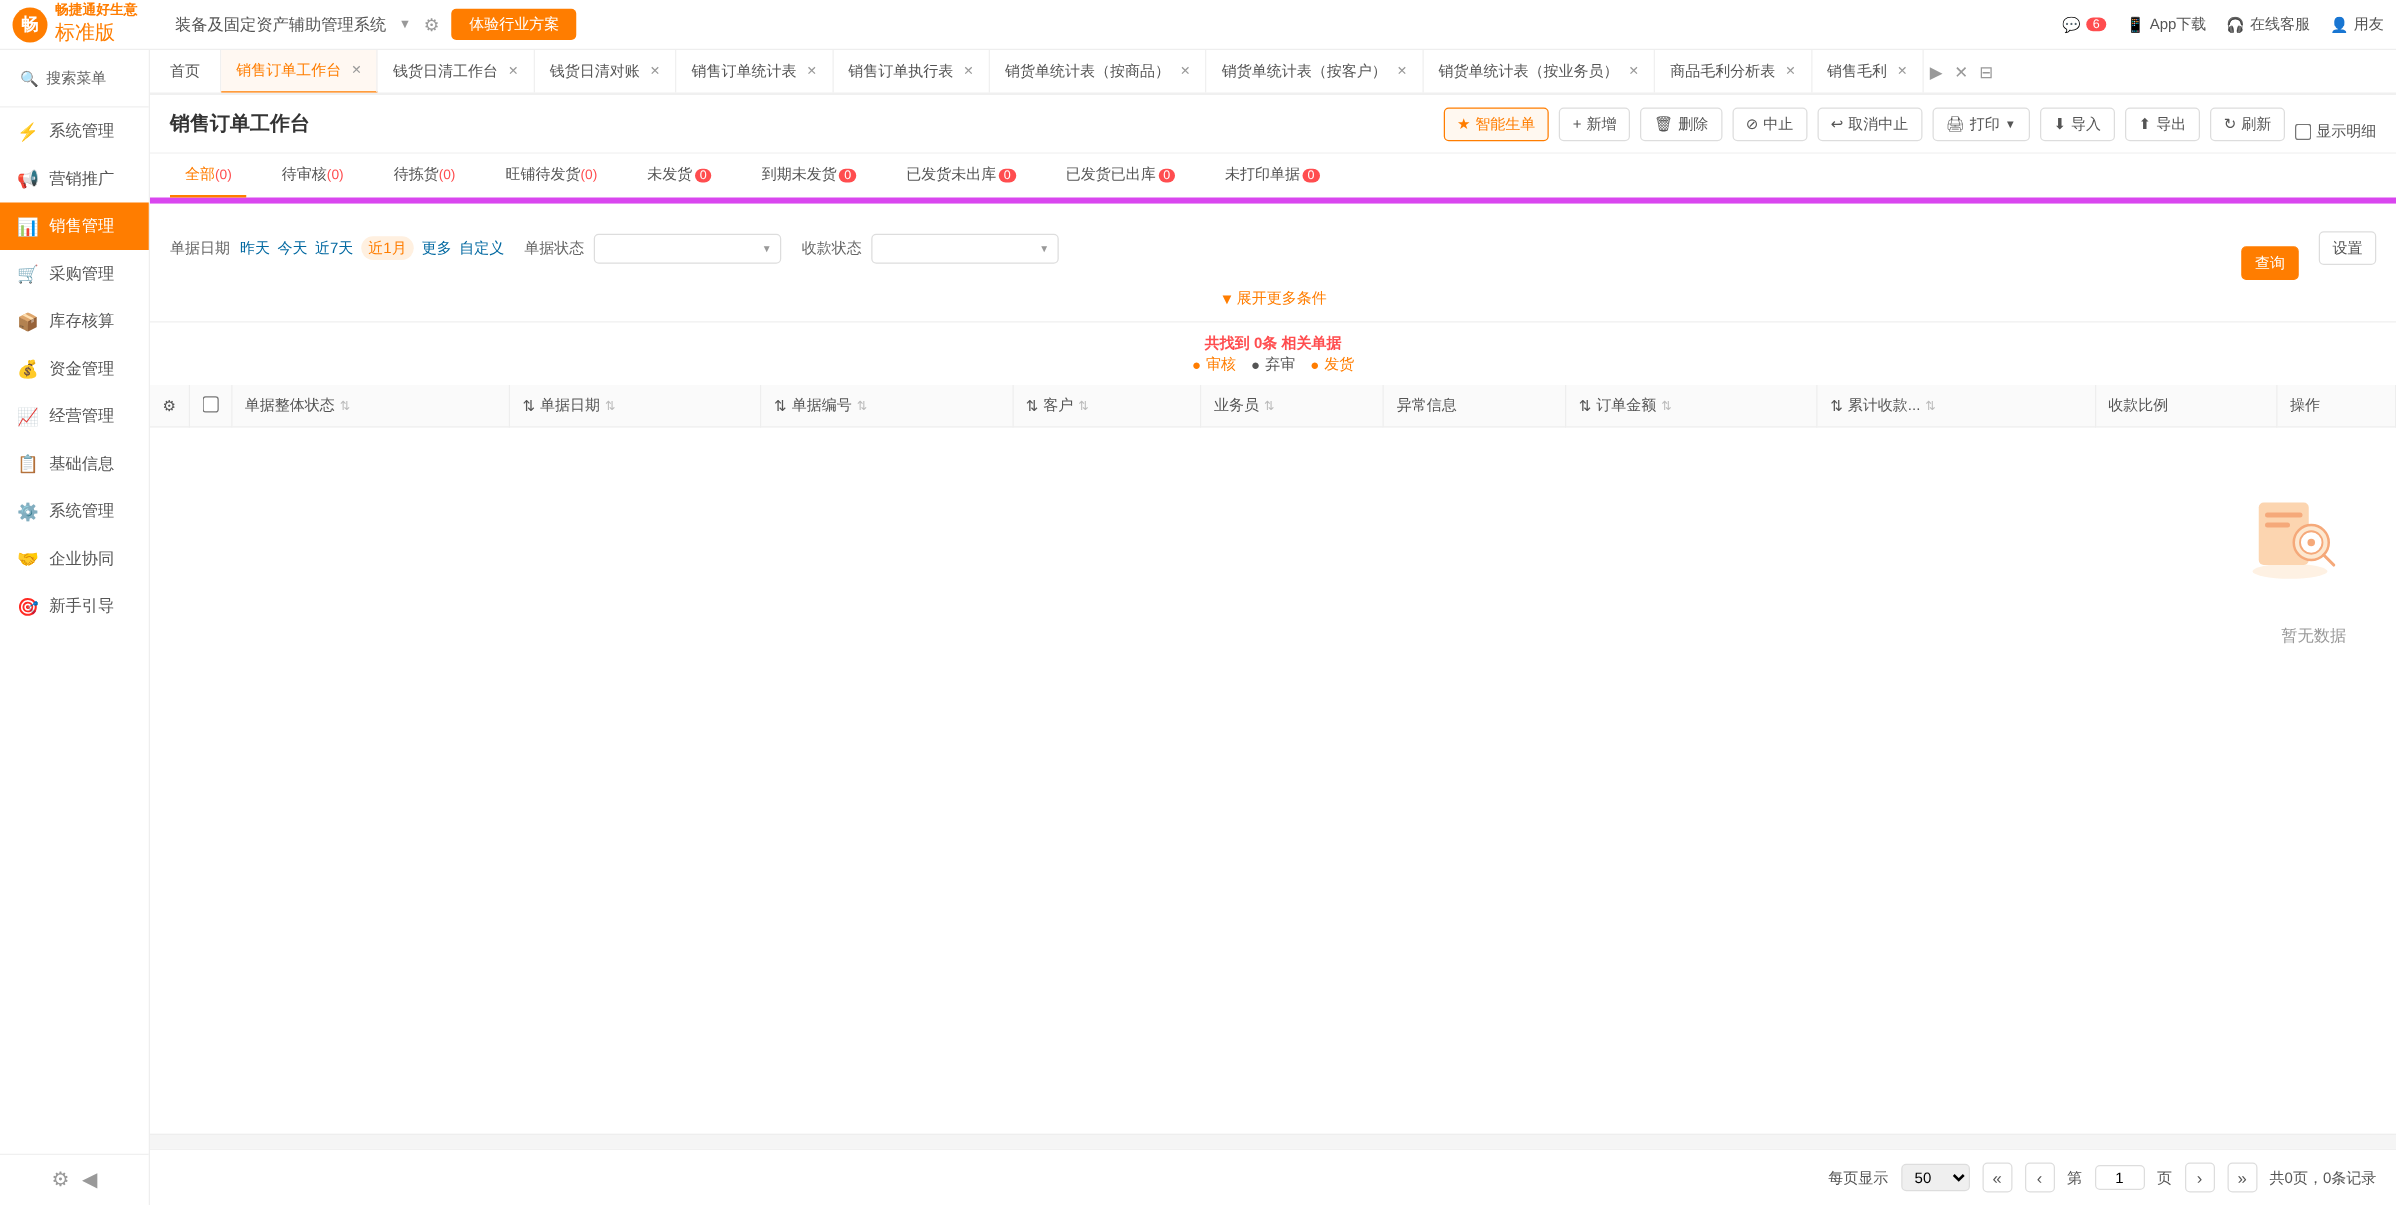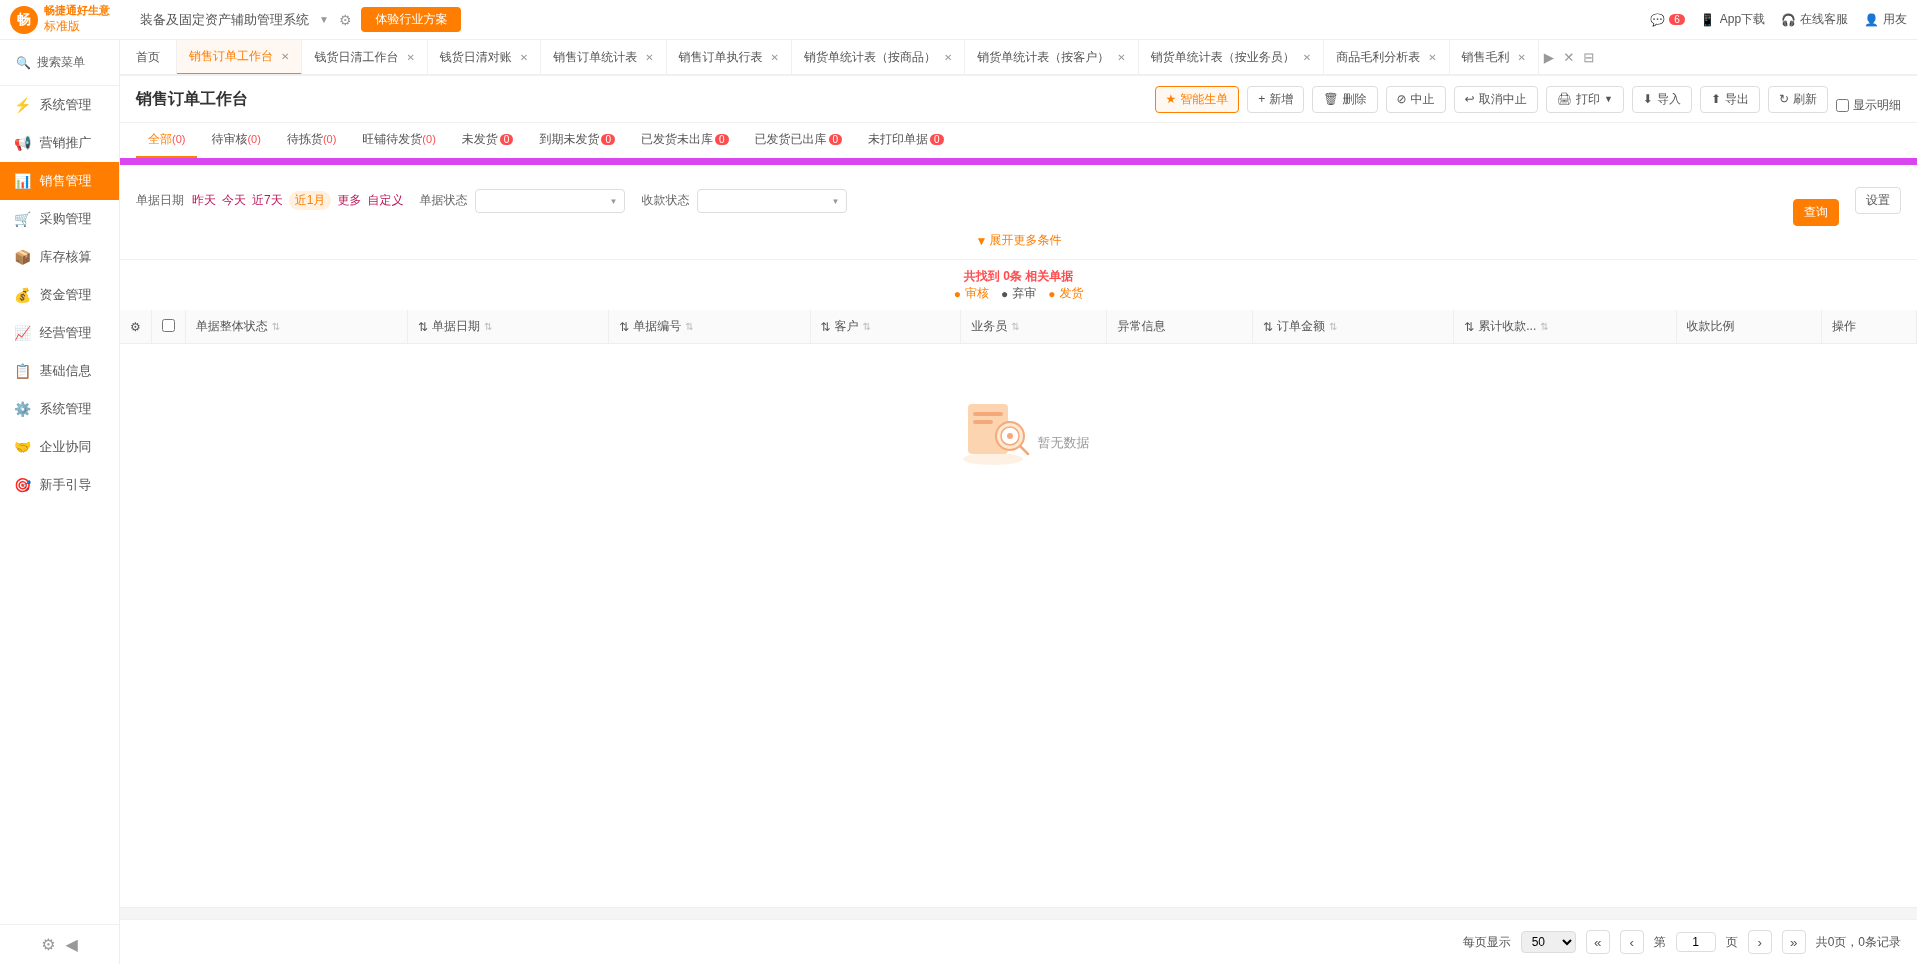--- a/index.html
+++ b/index.html
@@ -42,33 +42,33 @@
     
     .page-toolbar { padding: 8px 16px; display: flex; align-items: center; justify-content: space-between; border-bottom: 1px solid #f0f0f0; background: #fff; }
     .page-title { font-size: 16px; font-weight: bold; color: #333; }
     .toolbar-actions { display: flex; align-items: center; gap: 8px; }
     .toolbar-btn { display: flex; align-items: center; gap: 4px; background: none; border: 1px solid #ddd; border-radius: 4px; padding: 4px 10px; font-size: 12px; cursor: pointer; color: #555; }
     .toolbar-btn.smart { background: #fff8f0; border-color: #ff7d00; color: #ff7d00; }
     .toolbar-btn.orange { background: #ff7d00; color: white; border-color: #ff7d00; margin-top: 24px; }
     .checkbox-label { font-size: 12px; color: #555; display: flex; align-items: center; gap: 4px; margin-top: 13px; }
 
     
-    .sub-tabs { display: flex; padding: 0 16px; border-bottom: 7px solid #d946ef; background: #fff; gap: 2px; }
+    .sub-tabs { display: flex; padding: 0 16px; border-bottom: 5px solid #d946ef; background: #fff; gap: 16px; }
     .sub-tab { padding: 8px 12px; cursor: pointer; font-size: 12px; color: #555; border-bottom: 2px solid transparent; white-space: nowrap; }
     .sub-tab.active { color: #ff7d00; border-bottom-color: #ff7d00; }
     .sub-tab .badge-count { color: #ff4d4f; font-size: 11px; }
     .sub-tab .badge-orange { background: #ff4d4f; color: white; border-radius: 10px; padding: 0 4px; font-size: 10px; margin-left: 2px; }
 
     
     .filter-area { padding: 10px 16px; background: #fff; border-bottom: 1px solid #f0f0f0; }
     .filter-row { display: flex; align-items: center; gap: 16px; }
     .filter-group { display: flex; align-items: center; gap: 8px; font-size: 12px; }
     .filter-label { color: #666; white-space: nowrap; }
     .filter-date-shortcuts { display: flex; gap: 6px; align-items: center; }
-    .filter-date-shortcut { color: #be185d; cursor: pointer; font-size: 12px; }
+    .filter-date-shortcut { color: #0369a1; cursor: pointer; font-size: 12px; }
     .filter-date-shortcut.active { color: #ff7d00; background: #fff0e0; border-radius: 10px; padding: 1px 6px; }
     .filter-date-input { display: flex; align-items: center; gap: 4px; font-size: 12px; color: #555; margin-top: 4px; }
     .filter-select { border: 1px solid #ddd; border-radius: 4px; padding: 4px 24px 4px 8px; font-size: 12px; background: #fff; color: #555; min-width: 150px; appearance: none; cursor: pointer; }
     .filter-select-wrapper { position: relative; display: inline-block; }
     .filter-select-wrapper::after { content: '▼'; position: absolute; right: 8px; top: 50%; transform: translateY(-50%); font-size: 8px; color: #999; pointer-events: none; }
     .expand-btn { color: #ff7d00; cursor: pointer; font-size: 12px; display: flex; align-items: center; gap: 2px; margin: 6px auto 0; width: fit-content; }
 
     
     .table-header-bar { padding: 8px 16px; display: flex; align-items: center; justify-content: space-between; font-size: 12px; flex-direction: column; }
     .table-count { color: #555; }
@@ -76,36 +76,36 @@
     .table-actions { display: flex; gap: 12px; }
     .table-action-btn { color: #555; cursor: pointer; display: flex; align-items: center; gap: 4px; }
     .table-action-btn.orange { color: #ff7d00; }
 
     .data-table { width: 100%; border-collapse: collapse; font-size: 12px; }
     .data-table th { background: #fafafa; border-bottom: 1px solid #eee; border-right: 1px solid #eee; padding: 8px 10px; color: #555; font-weight: normal; text-align: left; white-space: nowrap; }
     .th-sortable { display: flex; align-items: center; gap: 4px; cursor: pointer; }
     .sort-icon { color: #bbb; font-size: 10px; }
 
     
-    .empty-state { display: flex; flex-direction: row; align-items: center; justify-content: center; flex: 1; padding: 40px; }
+    .empty-state { display: flex; flex-direction: column; align-items: flex-end; justify-content: center; flex: 1; padding: 40px; }
     .empty-text { color: #999; font-size: 13px; }
 
     
     .pagination { padding: 10px 16px; display: flex; align-items: center; justify-content: flex-end; gap: 10px; border-top: 1px solid #f0f0f0; background: #fff; font-size: 12px; color: #555; }
     .page-size-select { border: 1px solid #ddd; border-radius: 4px; padding: 2px 6px; font-size: 12px; }
     .page-btn { width: 24px; height: 24px; display: flex; align-items: center; justify-content: center; border: 1px solid #ddd; border-radius: 4px; cursor: pointer; color: #555; background: #fff; }
     .page-btn:disabled { color: #ccc; cursor: not-allowed; }
     .page-input { width: 40px; border: 1px solid #ddd; border-radius: 4px; padding: 2px 4px; text-align: center; font-size: 12px; }
     .scrollbar-area { height: 12px; background: #f5f5f5; border-top: 1px solid #eee; overflow-x: auto; }
     .scrollbar-inner { height: 100%; width: 1200px; }
 
     .table-scroll { overflow-x: auto; overflow-y: auto; flex: 1; }
 
     
-    .logo-sub { font-size: 12px; color: #ff7d00; }
+    .logo-sub { font-size: 16px; color: #ff7d00; }
   </style>
 </head>
 <body>
 
 <div class="app-wrapper">
 
   <div class="top-header">
     <div style="display:flex;align-items:center;gap:0;">
       <div class="logo-area">
         <div class="logo-icon">

